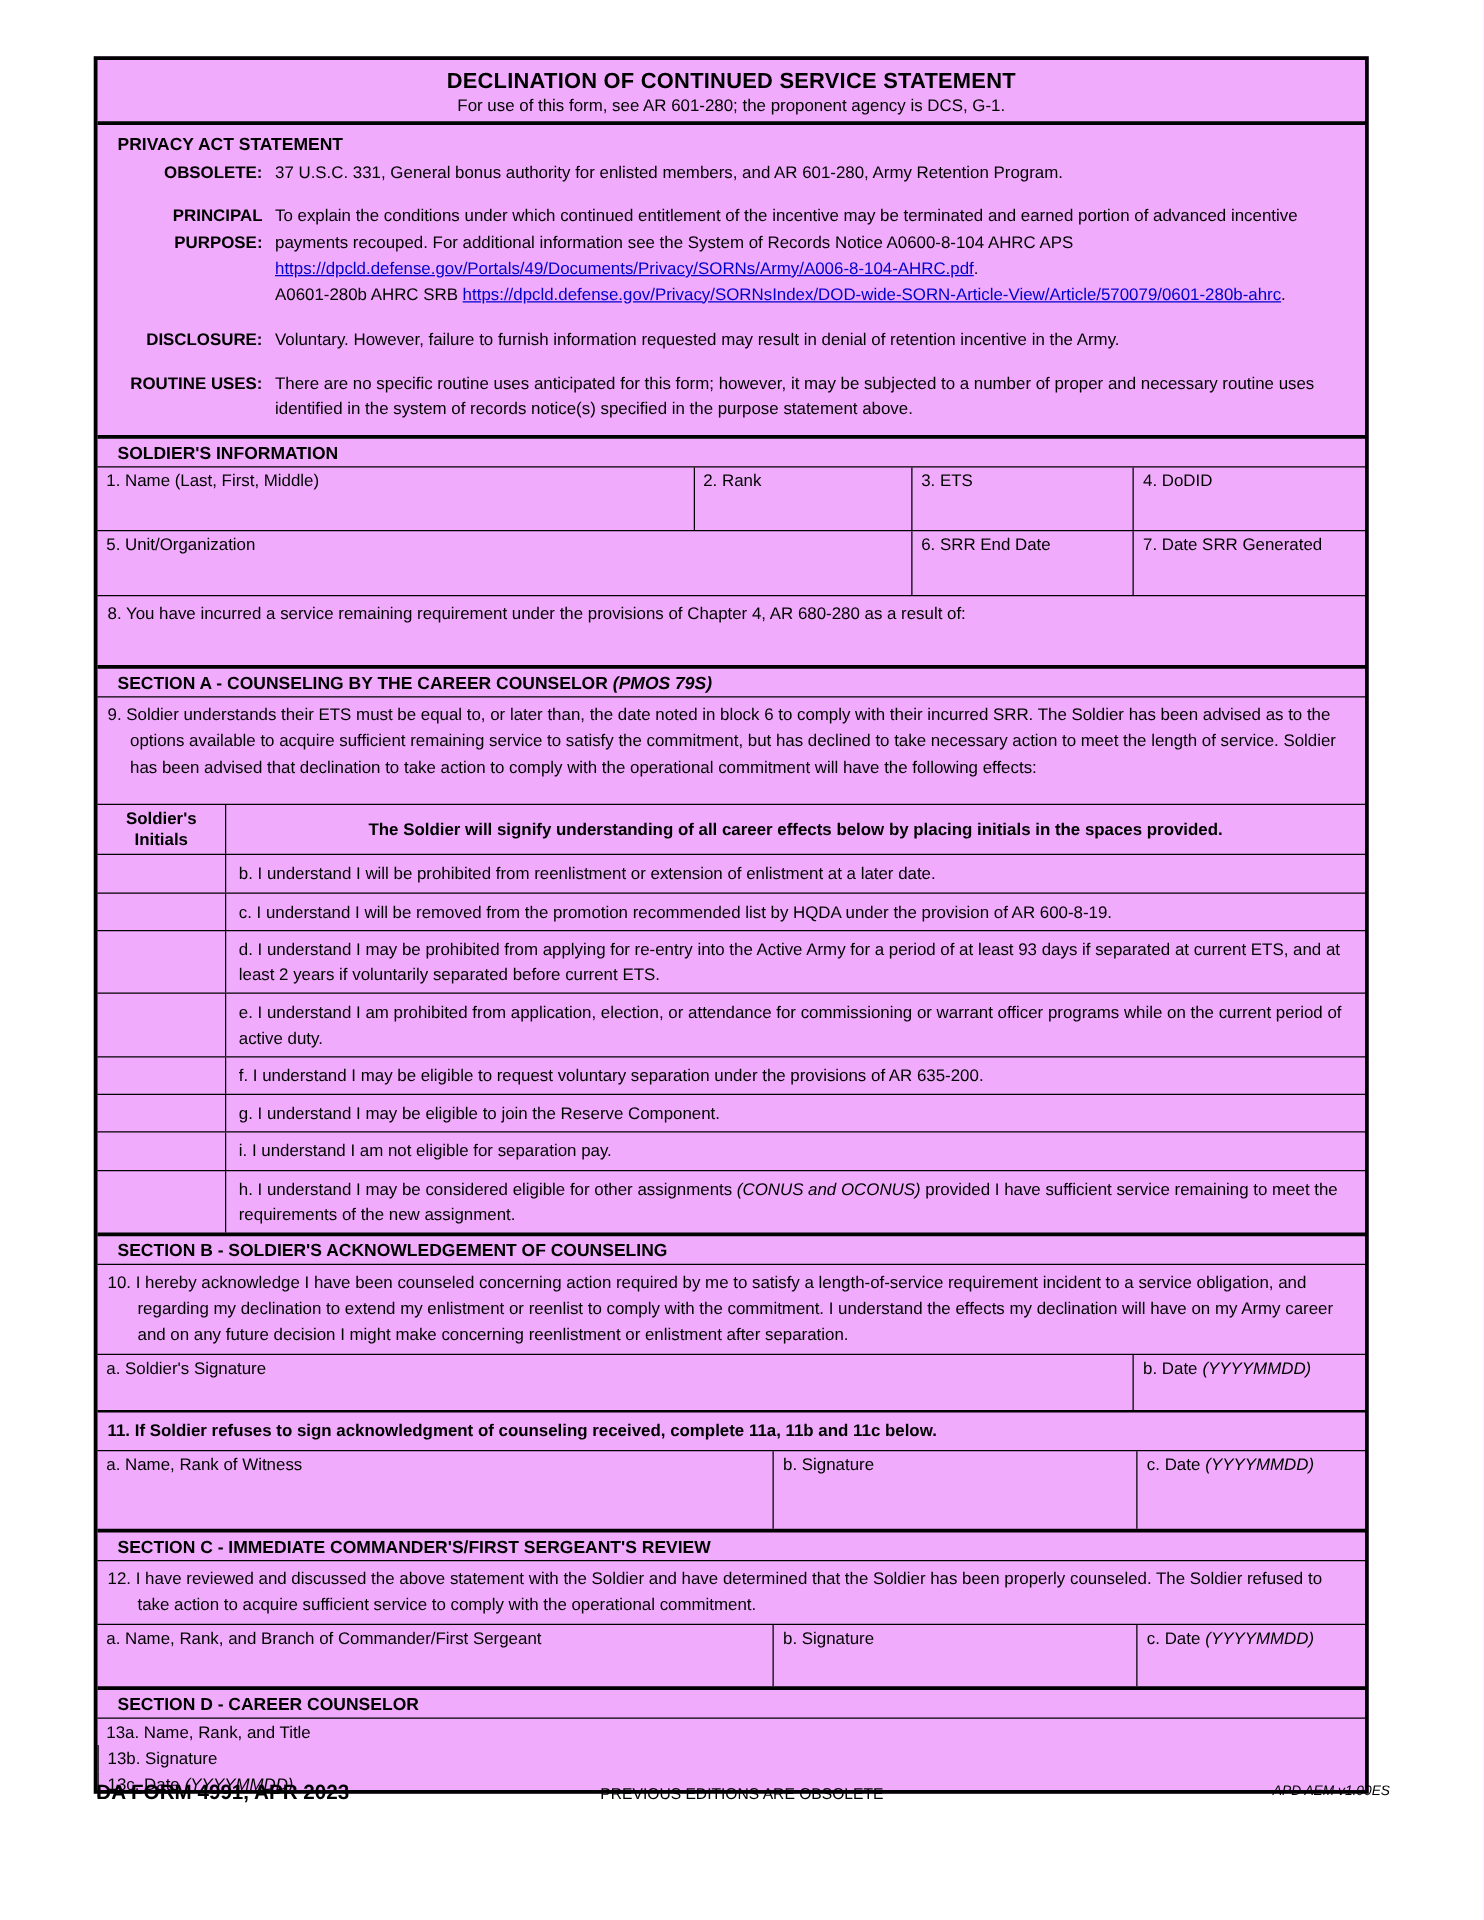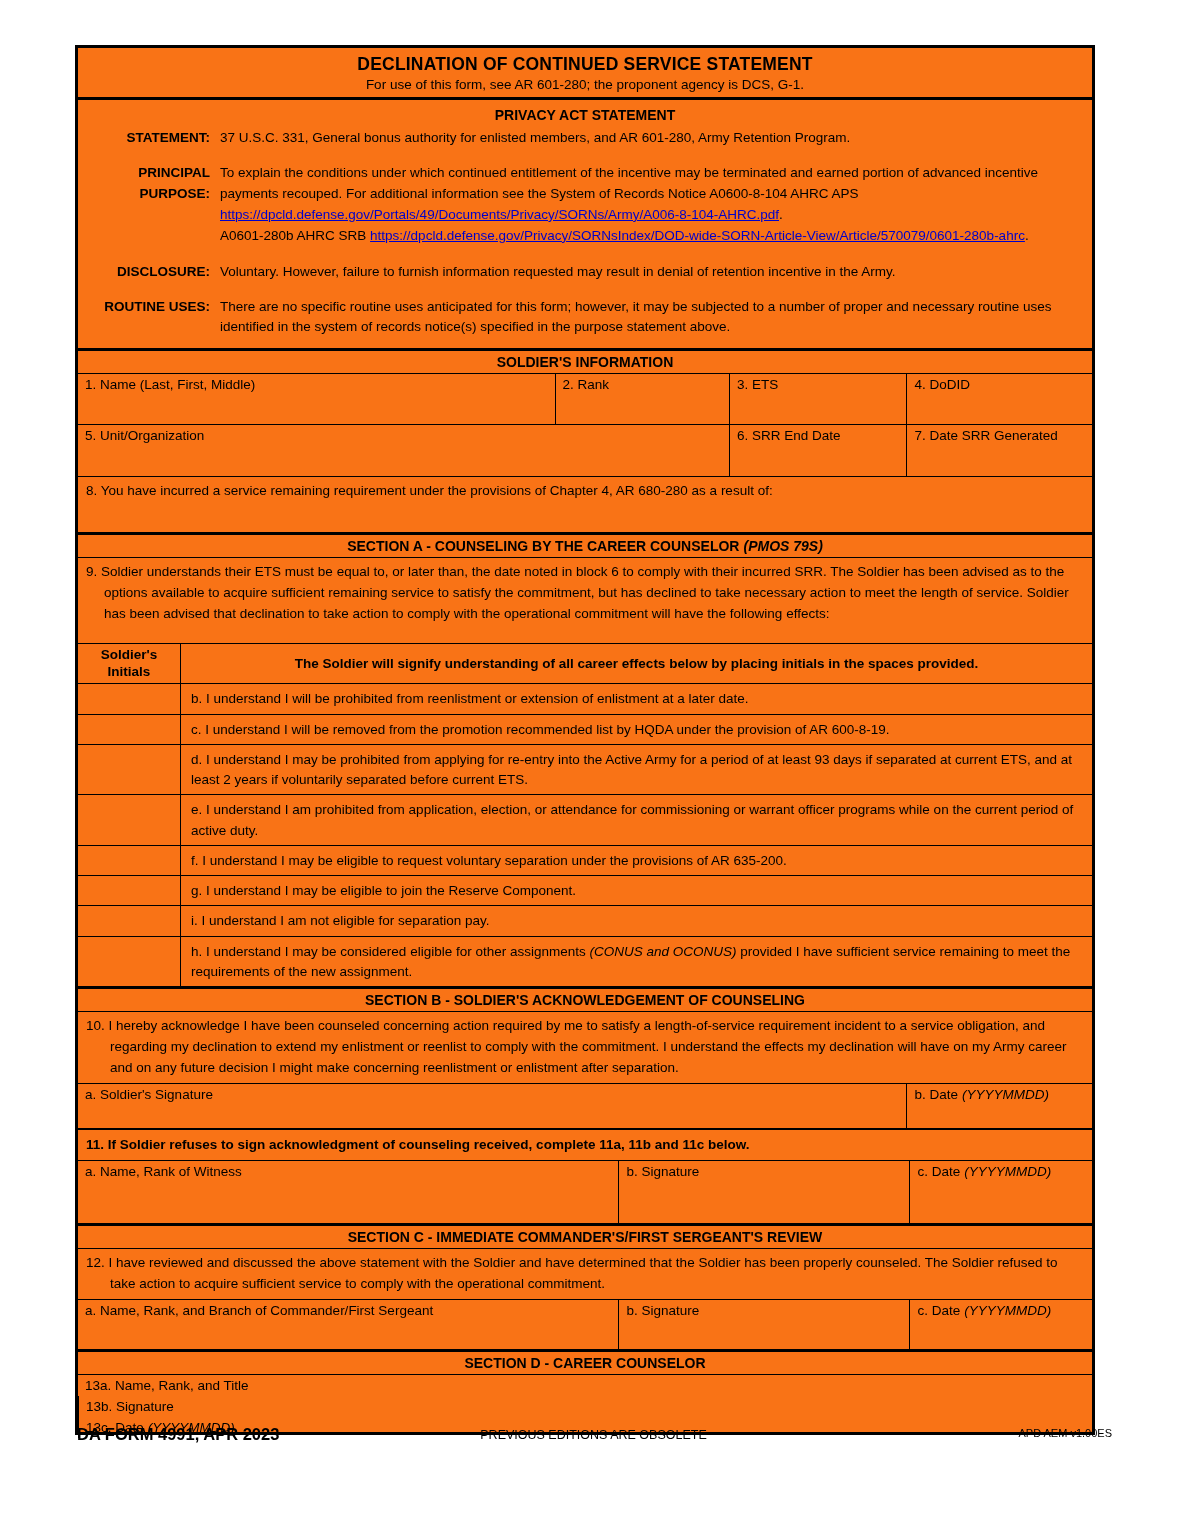--- a/index.html
+++ b/index.html
@@ -5,34 +5,34 @@
   * { box-sizing: border-box; }
   html, body { margin: 0; padding: 0; }
   body {
     width: 1187px; height: 1536px; background: #ffffff;
     font-family: "Liberation Sans", sans-serif; color: #000;
     font-size: 13.5px;
   }
   .page { position: relative; width: 1187px; height: 1536px; }
   .form {
     position: absolute; left: 75px; top: 45px; width: 1020px;
-    border: 3px solid #000; background: #f97316;
+    border: 3px solid #000; background: #f0abfc;
   }
   .thick { border-top: 3px solid #000; }
   .thick2 { border-top: 2px solid #000; }
   .thin { border-top: 1px solid #000; }
 
   
   .title-block { text-align: center; padding: 6px 8px 5px; }
   .form-title { font-weight: bold; font-size: 17.5px; letter-spacing: 0.2px; }
   .form-subtitle { font-size: 13.5px; margin-top: 2px; }
 
   
   .sec-hdr {
-    text-align: center; font-weight: bold; font-size: 14px;
+    text-align: left; font-weight: bold; font-size: 14px;
     padding: 3px 16px;
   }
   .sec-hdr .ital { font-style: italic; margin-left: 4px; }
 
   
   .privacy { padding: 2px 0 10px; }
   .prow { display: flex; margin-top: 9px; line-height: 1.55; }
   .plabel {
     width: 132px; flex: 0 0 132px; text-align: right; font-weight: bold;
     white-space: pre-line;
@@ -66,38 +66,38 @@
   .etext { flex: 1; padding: 5px 10px 4px; line-height: 1.5; }
   .etext .ital { font-style: italic; }
 
   .date-fmt { font-style: italic; margin-left: 4px; }
   .bold-line { font-weight: bold; }
 
   
   .footer { position: absolute; left: 75px; top: 1424px; width: 1037px; height: 26px; }
   .footer .f-left { position: absolute; left: 2px; top: 1px; font-weight: bold; font-size: 16.5px; }
   .footer .f-center { position: absolute; left: 50%; transform: translateX(-50%); top: 4px; font-size: 12.5px; }
-  .footer .f-right { position: absolute; right: 0; top: 3px; font-size: 11px; }
+  .footer .f-right { position: absolute; right: 0; top: 3px; font-size: 11px; font-style: italic; }
 </style>
 </head>
 <body>
 
 <div class="page">
   <div class="form">
 
     <div class="title-block">
       <div class="form-title">DECLINATION OF CONTINUED SERVICE STATEMENT</div>
       <div class="form-subtitle">For use of this form, see AR 601-280; the proponent agency is DCS, G-1.</div>
     </div>
 
     <div class="privacy thick">
       <div class="sec-hdr" style="padding-top:5px;">PRIVACY ACT STATEMENT</div>
 
       <div class="prow" style="margin-top:2px;">
-        <span class="plabel">STATEMENT:</span>
+        <span class="plabel">OBSOLETE:</span>
         <span class="ptext">37 U.S.C. 331, General bonus authority for enlisted members,  and AR 601-280, Army Retention Program.</span>
       </div>
 
       <div class="prow" style="margin-top:14px;">
         <span class="plabel">PRINCIPAL
 PURPOSE:</span>
         <span class="ptext">
           <span>To explain the conditions under which continued entitlement of the incentive may be terminated and earned portion of advanced incentive payments recouped. For additional information see the System of Records Notice A0600-8-104 AHRC APS</span><br>
           <a class="link">https://dpcld.defense.gov/Portals/49/Documents/Privacy/SORNs/Army/A006-8-104-AHRC.pdf</a><span>.</span><br>
           <span>A0601-280b AHRC SRB </span><a class="link">https://dpcld.defense.gov/Privacy/SORNsIndex/DOD-wide-SORN-Article-View/Article/570079/0601-280b-ahrc</a><span>.</span>

